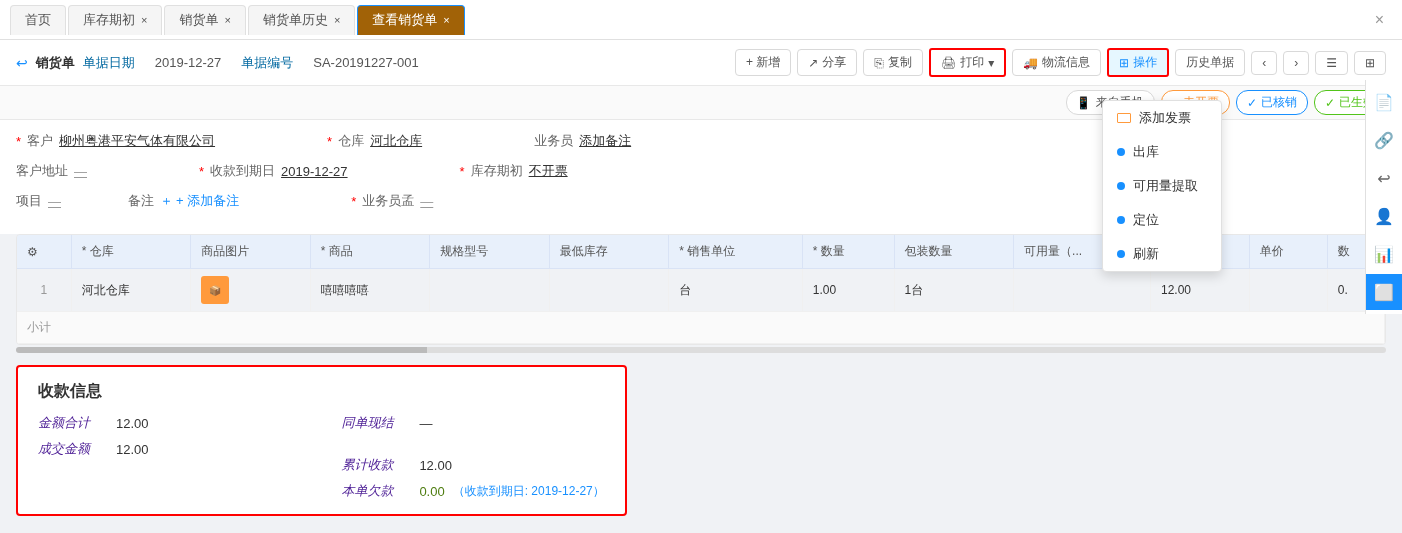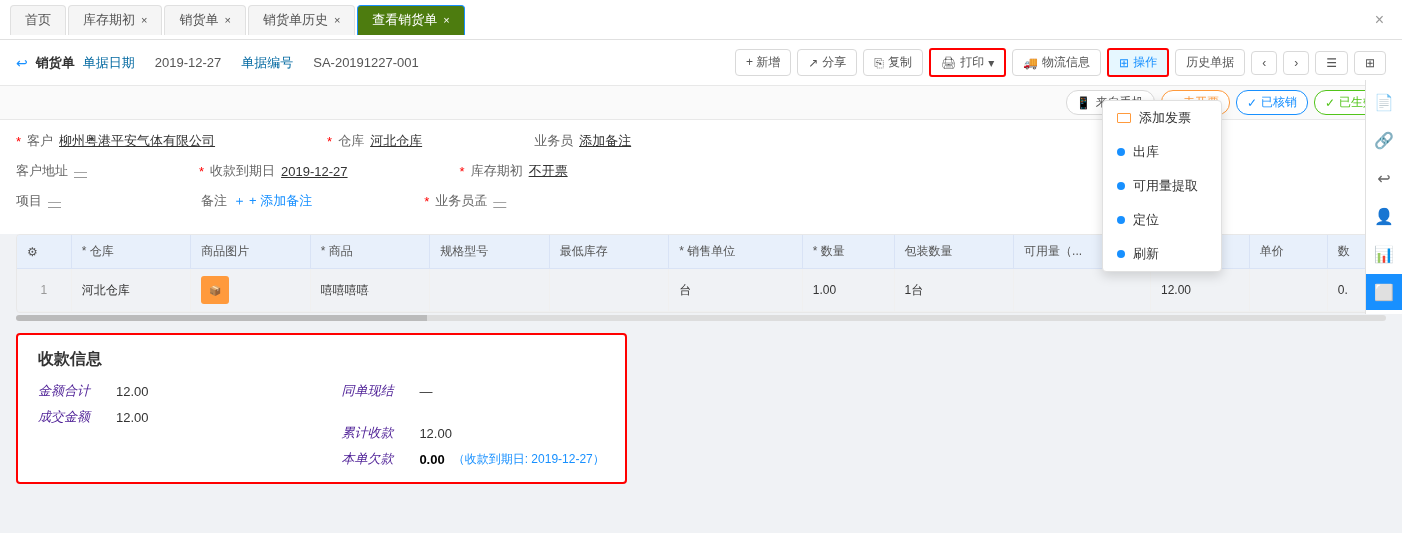--- a/index.html
+++ b/index.html
@@ -11,21 +11,21 @@
       border-bottom: 1px solid #e0e0e0; padding: 0 10px;
       height: 40px; gap: 2px;
     }
     .tab-item {
       display: flex; align-items: center; padding: 0 14px; height: 30px;
       border-radius: 4px 4px 0 0; cursor: pointer; font-size: 13px;
       background: #f5f5f5; border: 1px solid #e0e0e0; border-bottom: none;
       color: #555; gap: 6px;
     }
     .tab-item.active {
-      background: #4d7c0f; color: #fff; border-color: #1890ff;
+      background: #a16207; color: #fff; border-color: #1890ff;
     }
     .tab-item .tab-close { font-size: 11px; color: inherit; cursor: pointer; }
     .close-x { margin-left: auto; cursor: pointer; font-size: 16px; color: #999; padding: 0 8px; }
 
     
     .doc-header {
       display: flex; align-items: center; padding: 8px 16px;
       border-bottom: 1px solid #e8e8e8; background: #fff; gap: 16px;
     }
     .doc-title-area { display: flex; align-items: center; gap: 8px; flex: 1; }
@@ -84,21 +84,21 @@
     
     .payment-section {
       margin: 12px 16px; border: 2px solid red; border-radius: 4px;
       padding: 14px 20px; background: #fff; display: inline-block; min-width: 520px;
     }
     .payment-title { font-weight: bold; font-size: 16px; margin-bottom: 12px; }
     .payment-grid { display: grid; grid-template-columns: 1fr 1fr; gap: 8px 40px; }
     .payment-row { display: flex; align-items: center; gap: 8px; }
     .payment-label { color: #4c1d95; white-space: nowrap; min-width: 70px; font-style: italic; }
     .payment-value { color: #333; }
-    .payment-value.red { color: #000000; font-weight: bold; }
+    .payment-value.red { color: #4d7c0f; }
     .payment-value.link { color: #1890ff; }
 
     
     .right-sidebar {
       position: fixed; right: 0; top: 80px;
       display: flex; flex-direction: column; gap: 2px;
       background: #fff; border-left: 1px solid #e0e0e0;
       padding: 4px 0;
     }
     .sidebar-icon {
@@ -256,21 +256,21 @@
       <span class="form-label">库存期初</span>
       <span class="form-value">不开票</span>
     </div>
   </div>
 
   <div class="form-row">
     <div class="form-field">
       <span class="form-label">项目</span>
       <span class="form-value form-value-light">—</span>
     </div>
-    <div class="form-field" style="margin-left:108px;">
+    <div class="form-field" style="margin-left:35px;">
       <span class="form-label">备注</span>
       <span class="add-link">
         <span>＋</span>
         <span>+ 添加备注</span>
       </span>
     </div>
     <div class="form-field" style="margin-left:80px;">
       <span class="form-required">* </span>
       <span class="form-label">业务员孟</span>
       <span class="form-value form-value-light">—</span>
@@ -309,20 +309,23 @@
         <td></td>
         <td></td>
         <td>台</td>
         <td>1.00</td>
         <td>1台</td>
         <td></td>
         <td>12.00</td>
         <td></td>
         <td>0.</td>
       </tr>
+      <tr class="subtotal-row">
+        <td colspan="13">小计</td>
+      </tr>
     </tbody>
   </table>
 </div>
 
 
 <div style="height:6px; margin:0 16px; background:linear-gradient(to right, #bbb 30%, #ddd 30%); border-radius:3px; margin-top:2px;"></div>
 
 
 <div class="payment-section">
   <div class="payment-title">收款信息</div>

